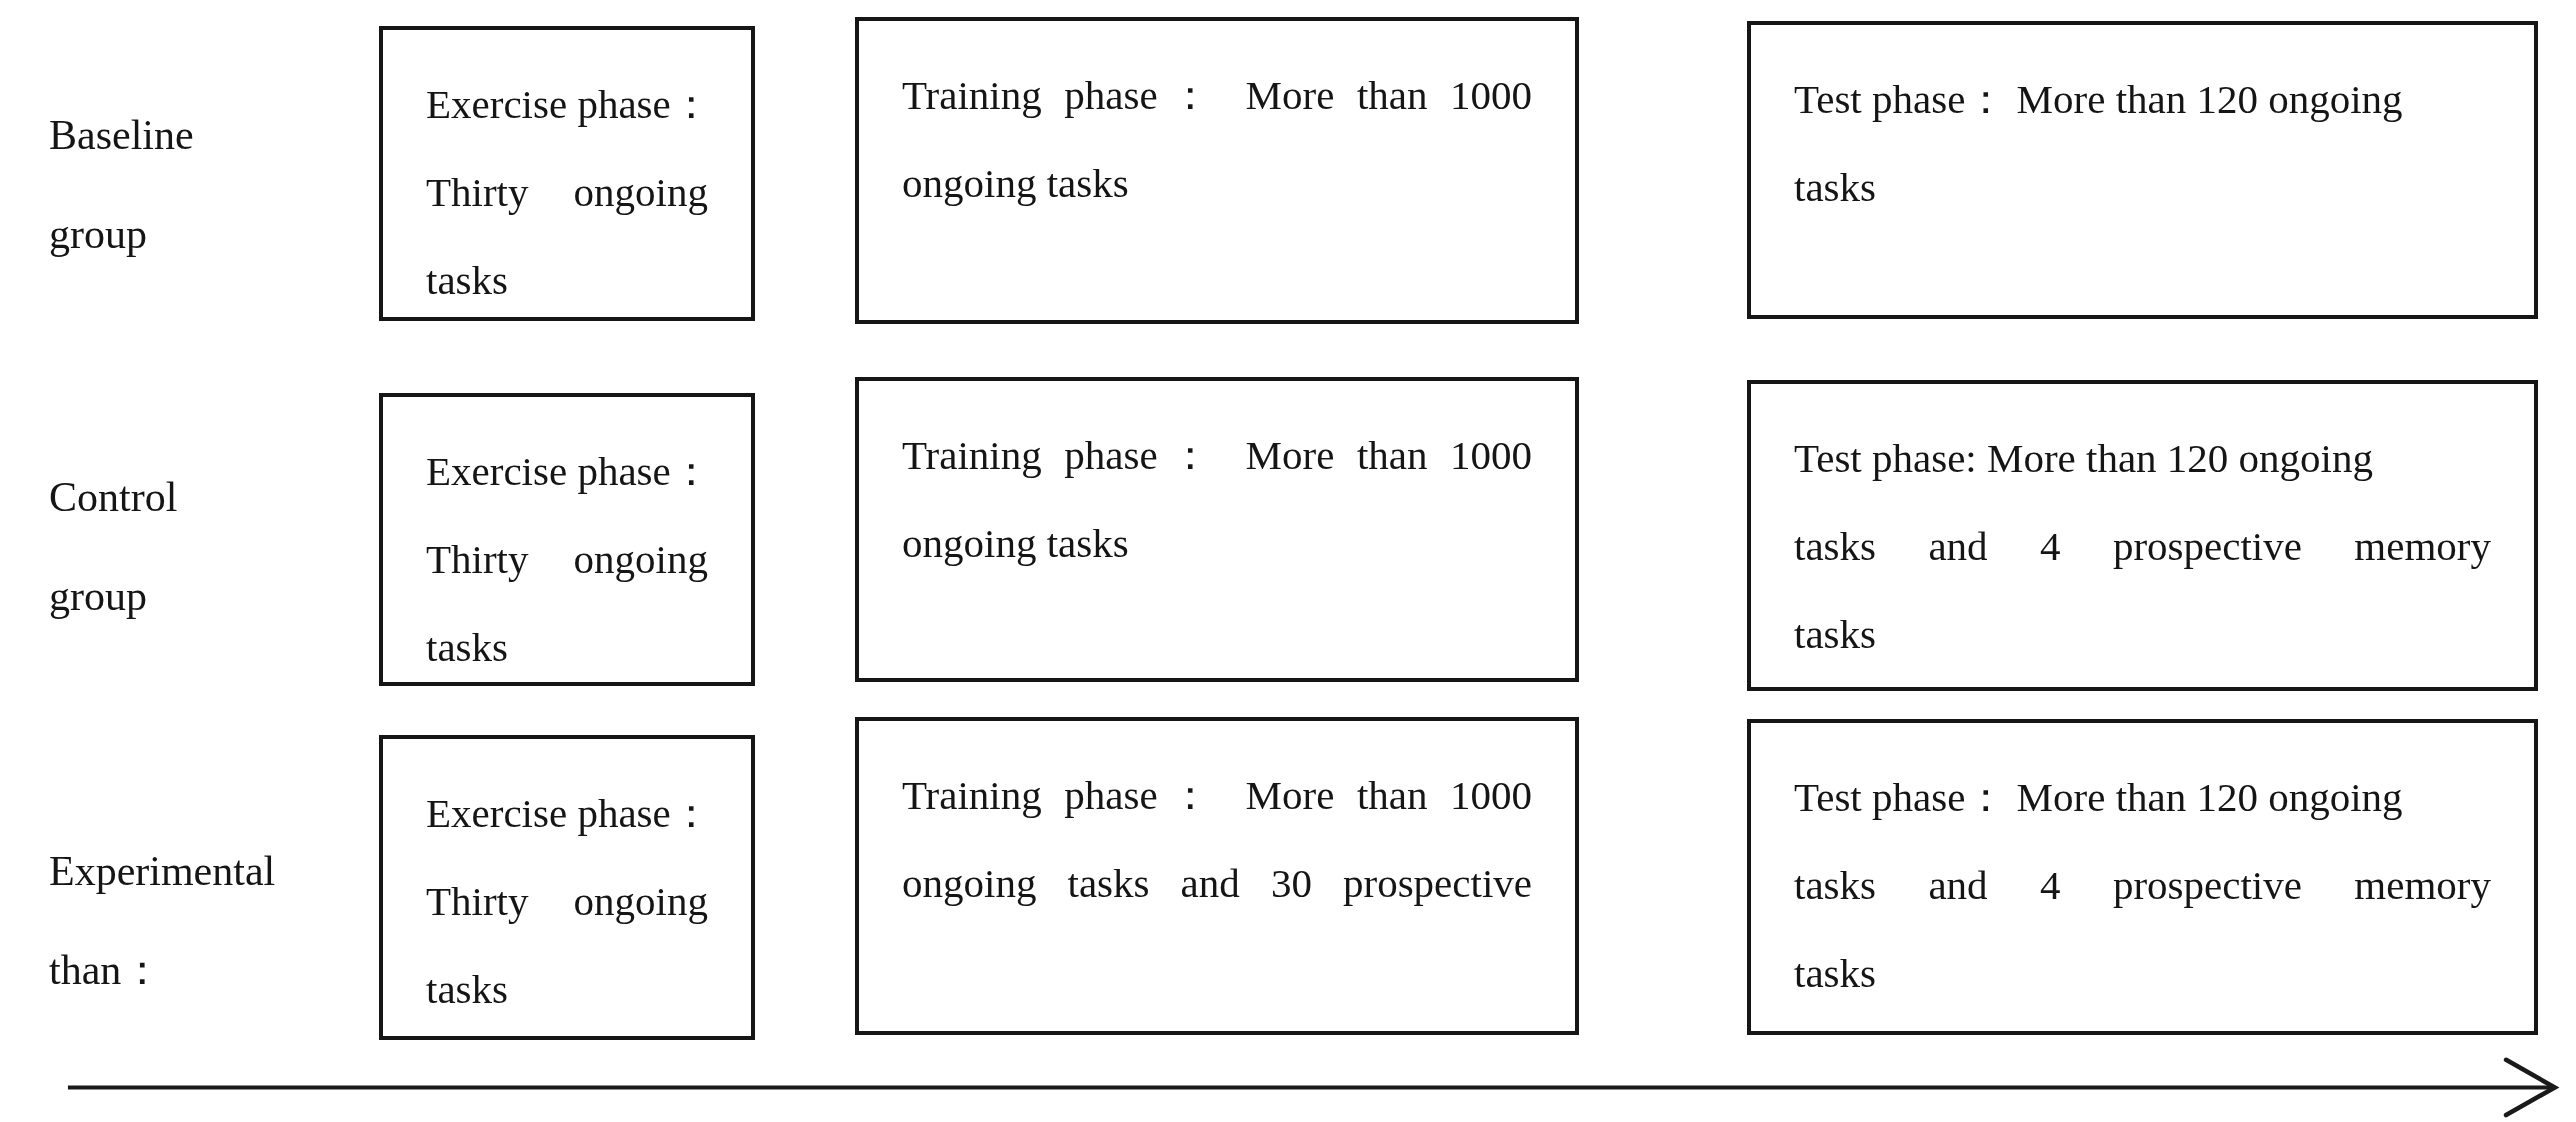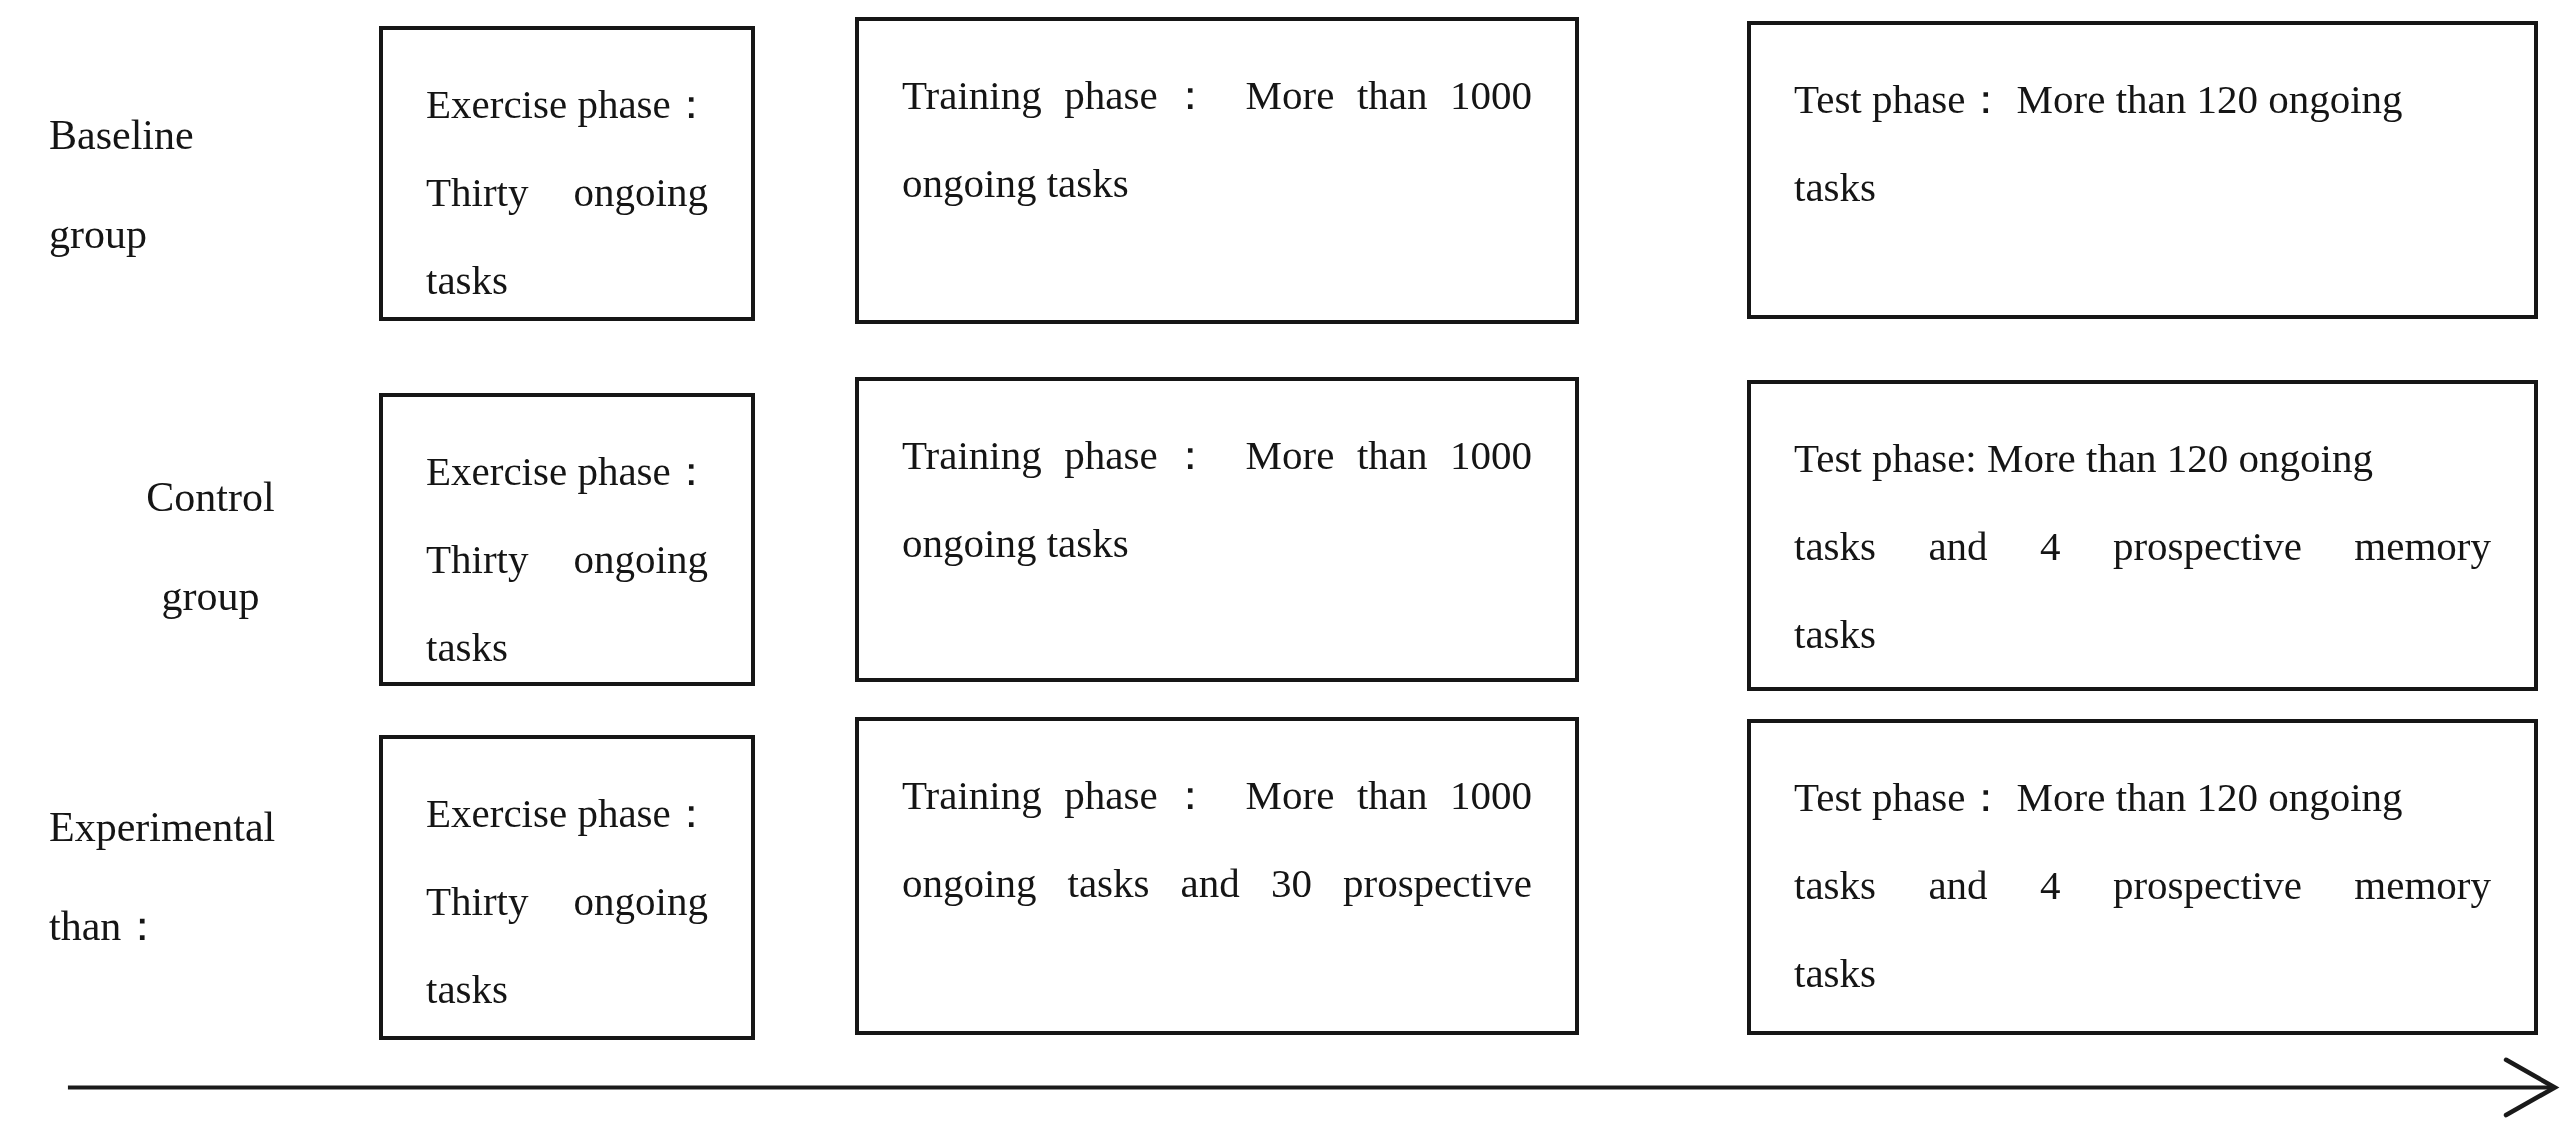--- a/index.html
+++ b/index.html
@@ -21,22 +21,22 @@
   
   .glabel {
     position: absolute;
     left: 49px;
     width: 323px;
     font-size: 42px;
     line-height: 2.35;
     text-align: left;
   }
   .glabel.r1 { top: 86px; }
-  .glabel.r2 { top: 448px; text-align: center; }
-  .glabel.r3 { top: 778px; }
+  .glabel.r2 { top: 448px; }
+  .glabel.r3 { top: 822px; }
 
   
   .box {
     position: absolute;
     box-sizing: border-box;
     border: 4px solid #161616;
     background: #ffffff;
     padding: 30px 43px 13px 43px;
     font-size: 41px;
     line-height: 2.15;

